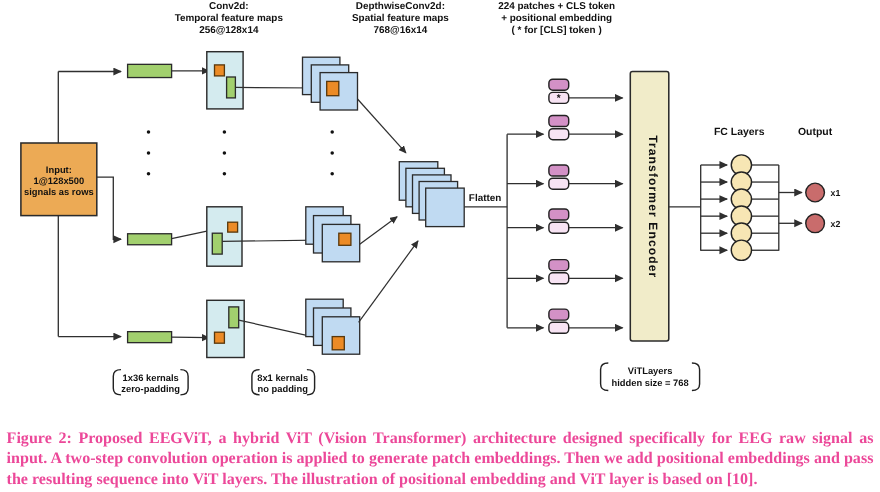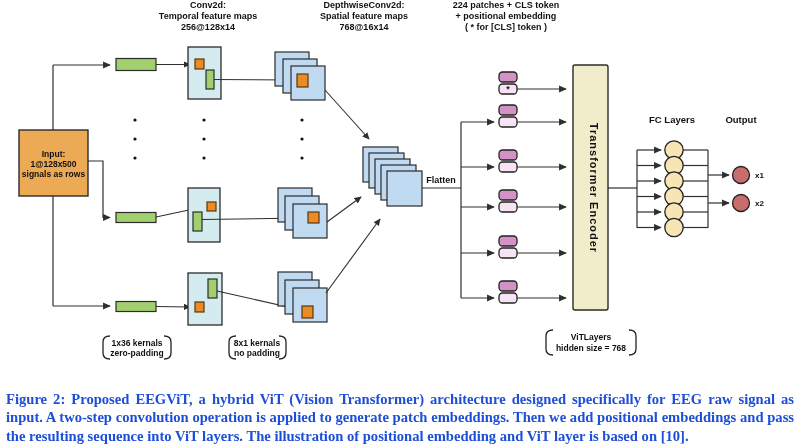--- a/index.html
+++ b/index.html
@@ -20,21 +20,21 @@
   .outnode{fill:var(--c-output-node-red,#c96c6c);stroke:#222;stroke-width:1.3;}
   .bracket{stroke:#222;stroke-width:1.3;fill:none;}
   .dot{fill:#111;}
   text{fill:#111;}
   .t9{font:700 9px "Liberation Sans",sans-serif;text-anchor:middle;}
   .t85{font:700 8.5px "Liberation Sans",sans-serif;text-anchor:middle;}
   .t10{font:700 9.5px "Liberation Sans",sans-serif;text-anchor:middle;}
   .t8l{font:700 8px "Liberation Sans",sans-serif;text-anchor:start;}
   .tenc{font:700 11px "Liberation Sans",sans-serif;text-anchor:middle;letter-spacing:1px;}
   .tstar{font:700 9px "Liberation Sans",sans-serif;text-anchor:middle;}
-  #caption{width:788px;padding:7px 6px 0 6px;font:700 14.6px/1.26 "Liberation Serif",serif;color:#1d4ed8;text-align:justify;}
+  #caption{width:788px;padding:7px 6px 0 6px;font:700 14.6px/1.26 "Liberation Serif",serif;color:#ec4899;text-align:justify;}
 </style>
 </head>
 <body>
 
 <div id="page">
   <svg width="800" height="383" viewBox="0 0 800 383">
     <defs>
       <marker id="arr" markerWidth="7" markerHeight="7" refX="5.8" refY="3" orient="auto">
         <path d="M0,0 L6.5,3 L0,6 Z" fill="#2f2f2f"></path>
       </marker>

